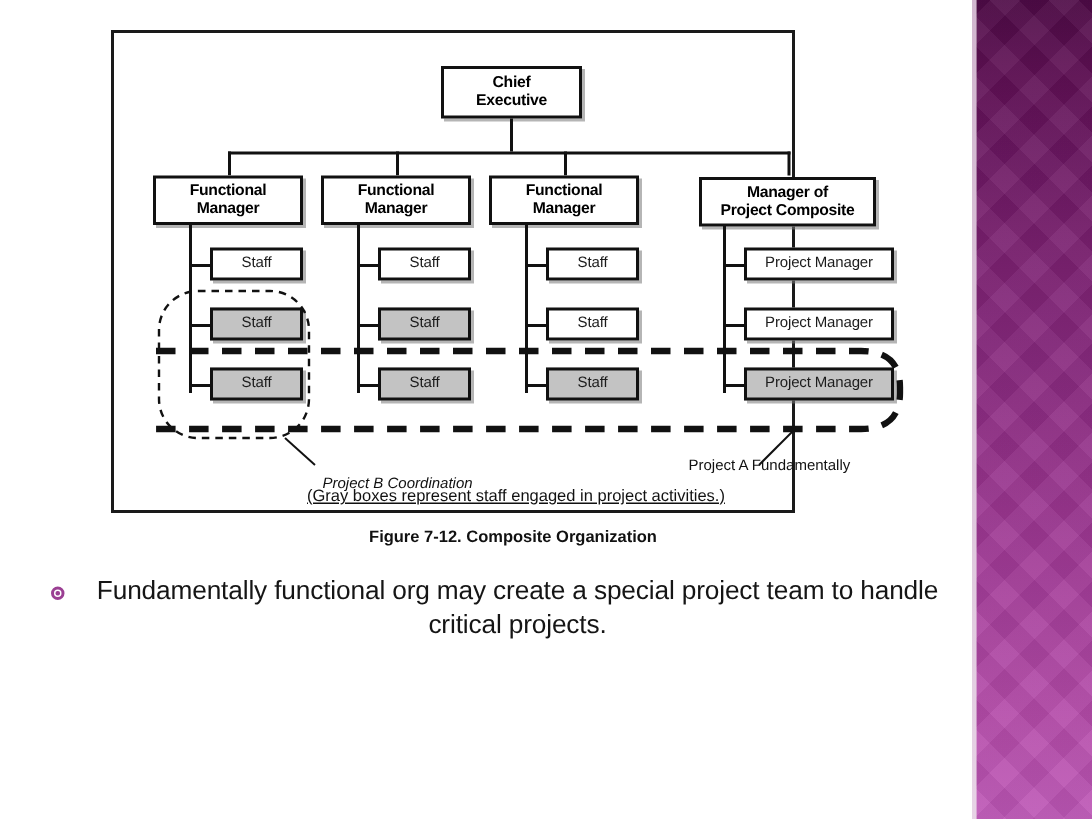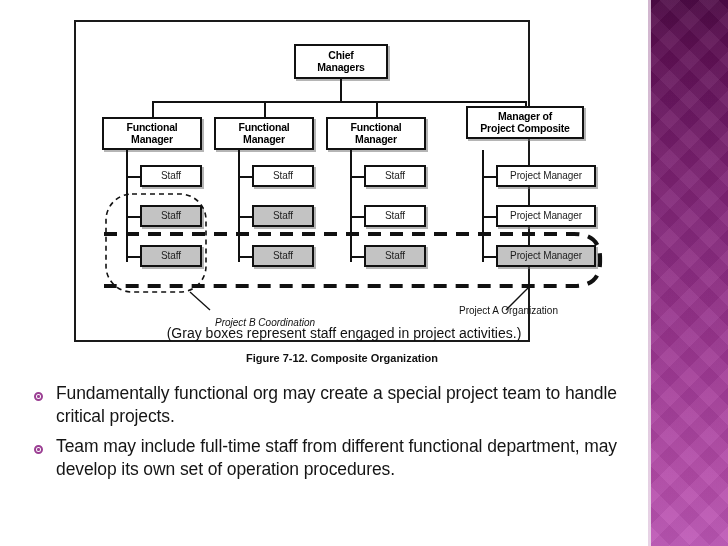--- a/index.html
+++ b/index.html
@@ -83,23 +83,24 @@
 
   .vline, .hline {
     position: absolute;
     background: #111;
   }
   .vline { width: 2px; }
   .hline { height: 2px; }
 
   .note {
     position: absolute;
-    font-size: 14px;
+    font-size: 11px;
     color: #111;
     white-space: nowrap;
+    text-decoration: underline;
   }
   .coord-label {
     position: absolute;
     font-size: 10px;
     color: #111;
     white-space: nowrap;
   }
 
   
   #dash-layer {
@@ -125,20 +126,21 @@
   #bullet-list {
     position: absolute;
     left: 34px;
     top: 382px;
     width: 600px;
   }
   .bullet-row {
     display: flex;
     align-items: flex-start;
     margin-bottom: 7px;
+    text-align: center;
   }
   .bullet-mark {
     width: 22px;
     flex: 0 0 22px;
     padding-top: 5px;
     text-align: left;
   }
   .ring {
     display: inline-block;
     width: 9px;
@@ -170,21 +172,21 @@
 <div id="right-band">
   <div class="edge-light"></div>
   <div class="band-fill"></div>
 </div>
 
 <div id="figure-frame">
   <div id="org-chart">
 
     <div class="box head" style="left:218px; top:22px; width:94px; height:35px; flex-direction:column;">
       <span class="l2">Chief</span>
-      <span class="l2">Managers</span>
+      <span class="l2">Executive</span>
     </div>
 
     <div class="vline" style="left:264px; top:57px; height:22px;"></div>
 
     <div class="hline" style="left:76px; top:79px; width:375px;"></div>
 
     <div class="vline" style="left:76px;  top:79px; height:16px;"></div>
     <div class="vline" style="left:188px; top:79px; height:16px;"></div>
     <div class="vline" style="left:300px; top:79px; height:16px;"></div>
     <div class="vline" style="left:449px; top:79px; height:16px;"></div>
@@ -218,21 +220,21 @@
       <span class="l2">Manager</span>
     </div>
     <div class="vline" style="left:274px; top:128px; height:112px;"></div>
     <div class="hline" style="left:274px; top:154px; width:14px;"></div>
     <div class="hline" style="left:274px; top:194px; width:14px;"></div>
     <div class="hline" style="left:274px; top:234px; width:14px;"></div>
     <div class="box leaf" style="left:288px; top:143px; width:62px; height:22px;">Staff</div>
     <div class="box leaf" style="left:288px; top:183px; width:62px; height:22px;">Staff</div>
     <div class="box leaf gray" style="left:288px; top:223px; width:62px; height:22px;">Staff</div>
 
-    <div class="box head" style="left:390px; top:84px; width:118px; height:33px; flex-direction:column;">
+    <div class="box head" style="left:390px; top:96px; width:118px; height:33px; flex-direction:column;">
       <span class="l2">Manager of</span>
       <span class="l2">Project Composite</span>
     </div>
     <div class="vline" style="left:406px; top:128px; height:112px;"></div>
     <div class="hline" style="left:406px; top:154px; width:14px;"></div>
     <div class="hline" style="left:406px; top:194px; width:14px;"></div>
     <div class="hline" style="left:406px; top:234px; width:14px;"></div>
     <div class="box leaf" style="left:420px; top:143px; width:100px; height:22px;">Project Manager</div>
     <div class="box leaf" style="left:420px; top:183px; width:100px; height:22px;">Project Manager</div>
     <div class="box leaf gray" style="left:420px; top:223px; width:100px; height:22px;">Project Manager</div>
@@ -242,33 +244,29 @@
       <rect x="30" y="172" width="100" height="98" rx="26" ry="26" fill="none" stroke="#111" stroke-width="1.6" stroke-dasharray="5,4"></rect>
 
       <path d="M 28 212 L 498 212 Q 524 212 524 236 L 524 240 Q 524 264 498 264 L 28 264" fill="none" stroke="#111" stroke-width="4.2" stroke-dasharray="13,9" stroke-linecap="butt"></path>
 
       <path d="M 134 288 L 114 270" fill="none" stroke="#111" stroke-width="1.3"></path>
 
       <path d="M 430 288 L 452 266" fill="none" stroke="#111" stroke-width="1.3"></path>
     </svg>
 
     <div class="coord-label" style="left:139px; top:295px;font-style:italic;">Project B Coordination</div>
-    <div class="coord-label" style="left:383px; top:283px;">Project A Organization</div>
+    <div class="coord-label" style="left:383px; top:283px;">Project A Fundamentally</div>
 
     <div class="note" style="left:0; top:303px; width:536px; text-align:center;">(Gray boxes represent staff engaged in project activities.)</div>
   </div>
 </div>
 
 <div id="figure-caption">Figure 7-12. Composite Organization</div>
 
 <div id="bullet-list">
 
   <div class="bullet-row">
     <span class="bullet-mark"><span class="ring"></span></span>
     <span class="bullet-text">Fundamentally functional org may create a special  project team to handle critical projects.</span>
   </div>
 
-  <div class="bullet-row">
-    <span class="bullet-mark"><span class="ring"></span></span>
-    <span class="bullet-text">Team may include full-time staff from different functional department, may develop its own set of operation procedures.</span>
-  </div>
 
 </div>
 
 </body></html>

